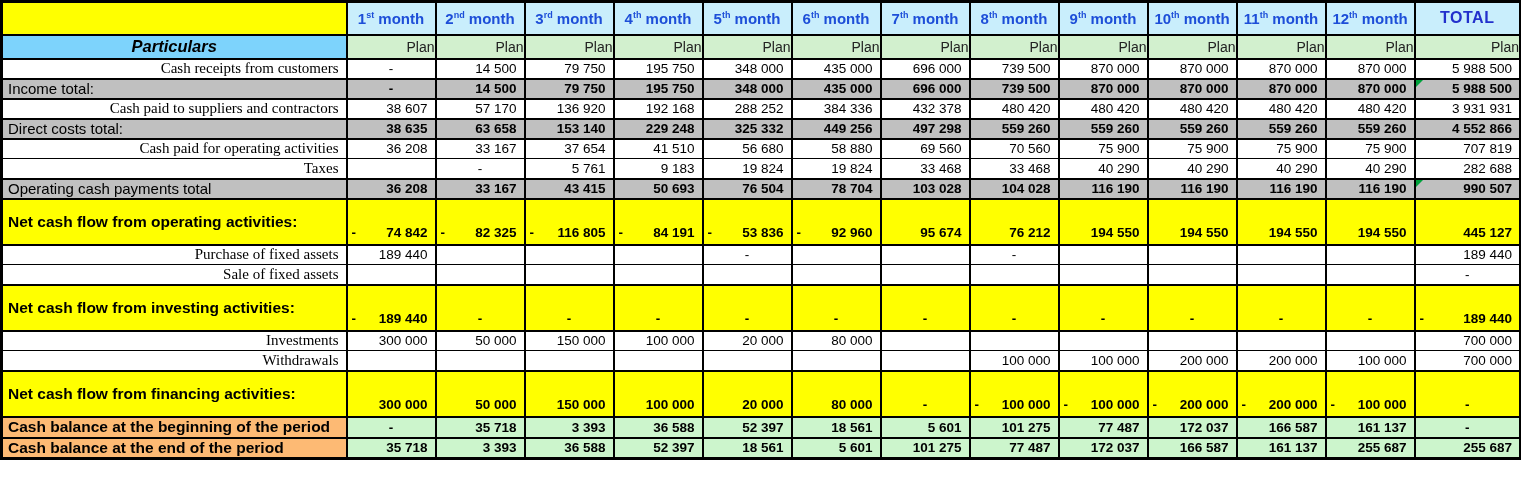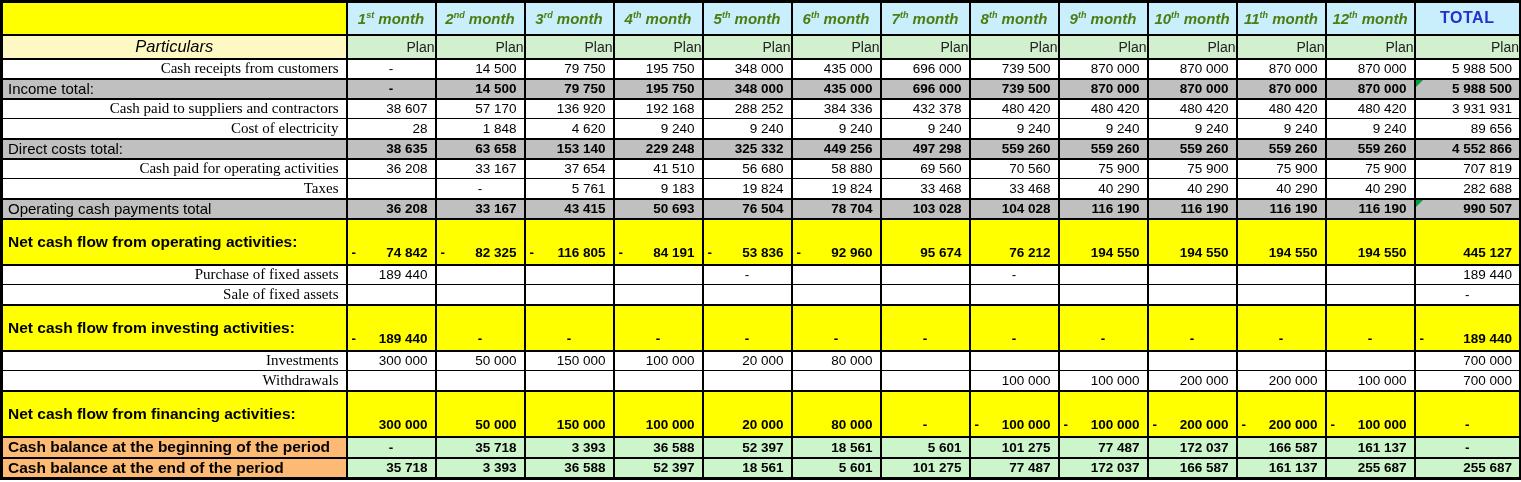--- a/index.html
+++ b/index.html
@@ -15,24 +15,24 @@
   
   tr.r-header th{border-top:3px solid #000; border-bottom:2px solid #000; height:33px;}
   tr.r-plan td{border-bottom:2px solid #000; height:24px;}
   tr.r-detail td{border-top:1px solid #000; border-bottom:1px solid #000; height:20px; background:#fff;}
   tr.r-total td{border-top:2px solid #000; border-bottom:2px solid #000; height:20px; background:#c0c0c0;}
   tr.r-yellow td{border-top:2px solid #000; border-bottom:2px solid #000; height:46px; background:#ffff00;}
   tr.r-green td{border-top:2px solid #000; border-bottom:2px solid #000; height:21px; background:#ccf5cc;}
 
   
   .corner{background:#ffff00;}
-  th.month{background:#c9eefc; color:#4d7c0f; font-weight:bold; font-size:15px; text-align:center;font-style:italic;}
+  th.month{background:#c9eefc; color:#1d4ed8; font-weight:bold; font-size:15px; text-align:center;}
   th.month sup{font-size:9px; vertical-align:super; line-height:0;}
   th.total-h{background:#c9eefc; color:#2330cc; font-weight:bold; font-size:16px; text-align:center; letter-spacing:.5px;}
-  td.particulars{background:#fef9c3; text-align:center; font-weight:normal; font-style:italic; font-size:16.5px; color:#000;}
+  td.particulars{background:#7dd3fc; text-align:center; font-weight:bold; font-style:italic; font-size:16.5px; color:#000;}
   td.plan{background:#d2f0ce; text-align:right; font-size:14px; color:#222;}
 
   
   td.lbl{font-size:15px; color:#000; background:#fff;}
   tr.r-detail td.lbl{text-align:right; padding-right:7px;font-family:Liberation Serif, serif;}
   tr.r-total td.lbl{text-align:left; padding-left:5px; background:#c0c0c0;}
   tr.r-yellow td.lbl{text-align:left; padding-left:5px; background:#ffff00; font-weight:bold; font-size:15.5px; vertical-align:middle;}
   tr.r-green td.lbl{text-align:left; padding-left:5px; background:#fdba74; font-weight:bold; font-size:15.5px;}
 
   
@@ -144,36 +144,20 @@
           <td class="val">288 252</td>
           <td class="val">384 336</td>
           <td class="val">432 378</td>
           <td class="val">480 420</td>
           <td class="val">480 420</td>
           <td class="val">480 420</td>
           <td class="val">480 420</td>
           <td class="val">480 420</td>
           <td class="val">3 931 931</td>
         </tr>
-        <tr class="r-detail">
-          <td class="lbl">Cost of electricity</td>
-          <td class="val">28</td>
-          <td class="val">1 848</td>
-          <td class="val">4 620</td>
-          <td class="val">9 240</td>
-          <td class="val">9 240</td>
-          <td class="val">9 240</td>
-          <td class="val">9 240</td>
-          <td class="val">9 240</td>
-          <td class="val">9 240</td>
-          <td class="val">9 240</td>
-          <td class="val">9 240</td>
-          <td class="val">9 240</td>
-          <td class="val">89 656</td>
-        </tr>
         <tr class="r-total">
           <td class="lbl">Direct costs total:</td>
           <td class="val">38 635</td>
           <td class="val">63 658</td>
           <td class="val">153 140</td>
           <td class="val">229 248</td>
           <td class="val">325 332</td>
           <td class="val">449 256</td>
           <td class="val">497 298</td>
           <td class="val">559 260</td>

